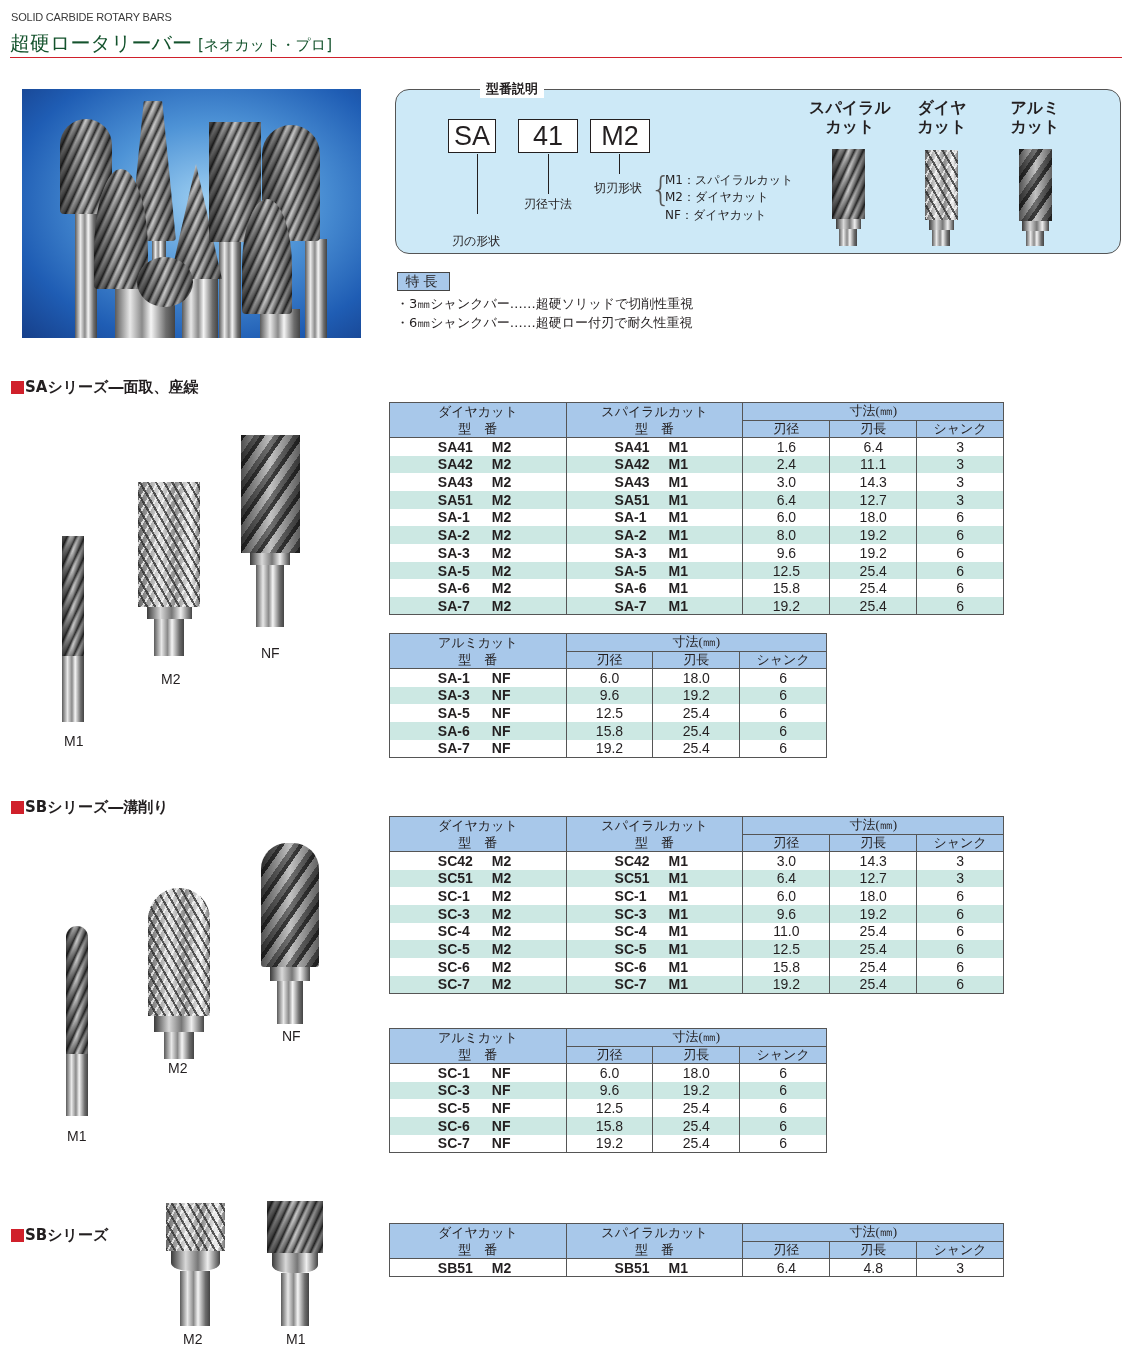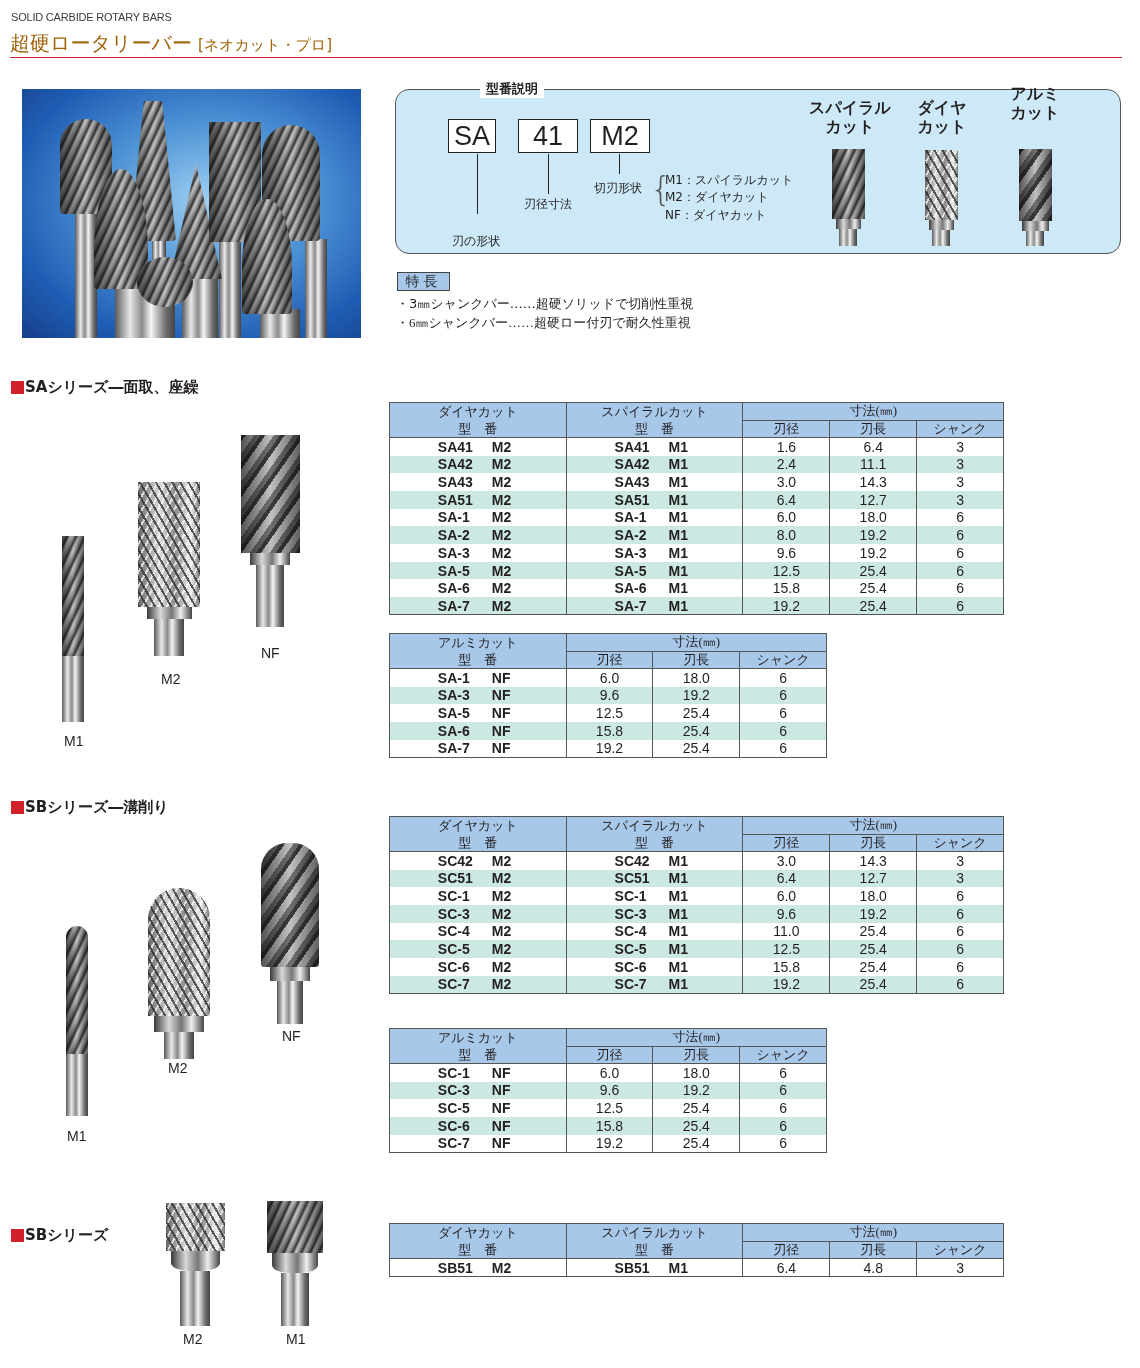--- a/index.html
+++ b/index.html
@@ -3,21 +3,21 @@
 <meta charset="utf-8">
 <style>
   * { box-sizing: border-box; margin: 0; padding: 0; }
   html, body { width: 1140px; height: 1368px; background: #ffffff; overflow: hidden; }
   body { position: relative; font-family: "DejaVu Sans", "Liberation Sans", sans-serif; color: #231f20; }
 
   .abs { position: absolute; }
 
   
   .subtitle-en { left: 11px; top: 11px; font-family: "Liberation Sans", sans-serif; font-size: 11px; color: #3a3a3a; letter-spacing: -0.2px; }
-  .title-jp { left: 10px; top: 30px; font-size: 20px; color: #a16207; font-weight: normal; white-space: nowrap; }
+  .title-jp { left: 10px; top: 30px; font-size: 20px; color: #14532d; font-weight: normal; white-space: nowrap; }
   .title-jp .bracket { font-size: 15px; margin-left: 6px; }
   .title-rule { left: 10px; top: 57px; width: 1112px; height: 1px; background: #d0202b; }
 
   
   .hero { left: 22px; top: 89px; width: 339px; height: 249px; overflow: hidden;
     background: radial-gradient(ellipse at 55% 45%, #9fd0f2 0%, #4e93d6 40%, #1f5db4 75%, #163f8a 100%); }
 
   
   .explain-box { left: 395px; top: 89px; width: 726px; height: 165px; background: #cde9f7;
     border: 1.5px solid #555; border-radius: 14px; }
@@ -119,37 +119,37 @@
 <div class="abs small-jp" style="left:665px;top:207px;">NF：ダイヤカット</div>
 
 <div class="abs cut-title" style="left:808px;top:98px;width:84px;">
   <div>スパイラル</div>
   <div>カット</div>
 </div>
 <div class="abs cut-title" style="left:905px;top:98px;width:74px;">
   <div>ダイヤ</div>
   <div>カット</div>
 </div>
-<div class="abs cut-title" style="left:998px;top:84px;width:74px;">
+<div class="abs cut-title" style="left:998px;top:98px;width:74px;">
   <div>アルミ</div>
   <div>カット</div>
 </div>
 <div class="head-spiral" style="left:832px;top:149px;width:33px;height:70px;"></div>
 <div class="neck" style="left:836px;top:219px;width:25px;height:10px;"></div>
 <div class="shank" style="left:839px;top:229px;width:18px;height:17px;"></div>
 <div class="head-diamond" style="left:925px;top:150px;width:33px;height:70px;"></div>
 <div class="neck" style="left:929px;top:220px;width:25px;height:10px;"></div>
 <div class="shank" style="left:932px;top:230px;width:18px;height:16px;"></div>
 <div class="head-alu" style="left:1019px;top:149px;width:33px;height:72px;"></div>
 <div class="neck" style="left:1022px;top:221px;width:27px;height:10px;"></div>
 <div class="shank" style="left:1026px;top:231px;width:18px;height:15px;"></div>
 
 <div class="abs feat-badge">特長</div>
 <div class="abs feat-line" style="left:396px;top:295px;">・3㎜シャンクバー……超硬ソリッドで切削性重視</div>
-<div class="abs feat-line" style="left:396px;top:314px;font-family:Liberation Serif, serif;">・6㎜シャンクバー……超硬ロー付刃で耐久性重視</div>
+<div class="abs feat-line" style="left:396px;top:314px;">・6㎜シャンクバー……超硬ロー付刃で耐久性重視</div>
 
 <div class="abs sec-head" style="left:11px;top:378px;">
   <span class="sq"></span>
     <span>SAシリーズ―面取、座繰</span>
 </div>
 
 <div class="head-spiral" style="left:62px;top:536px;width:22px;height:120px;"></div>
 <div class="shank" style="left:62px;top:656px;width:22px;height:66px;"></div>
 <div class="tool-label" style="left:64px;top:733px;">M1</div>
 

